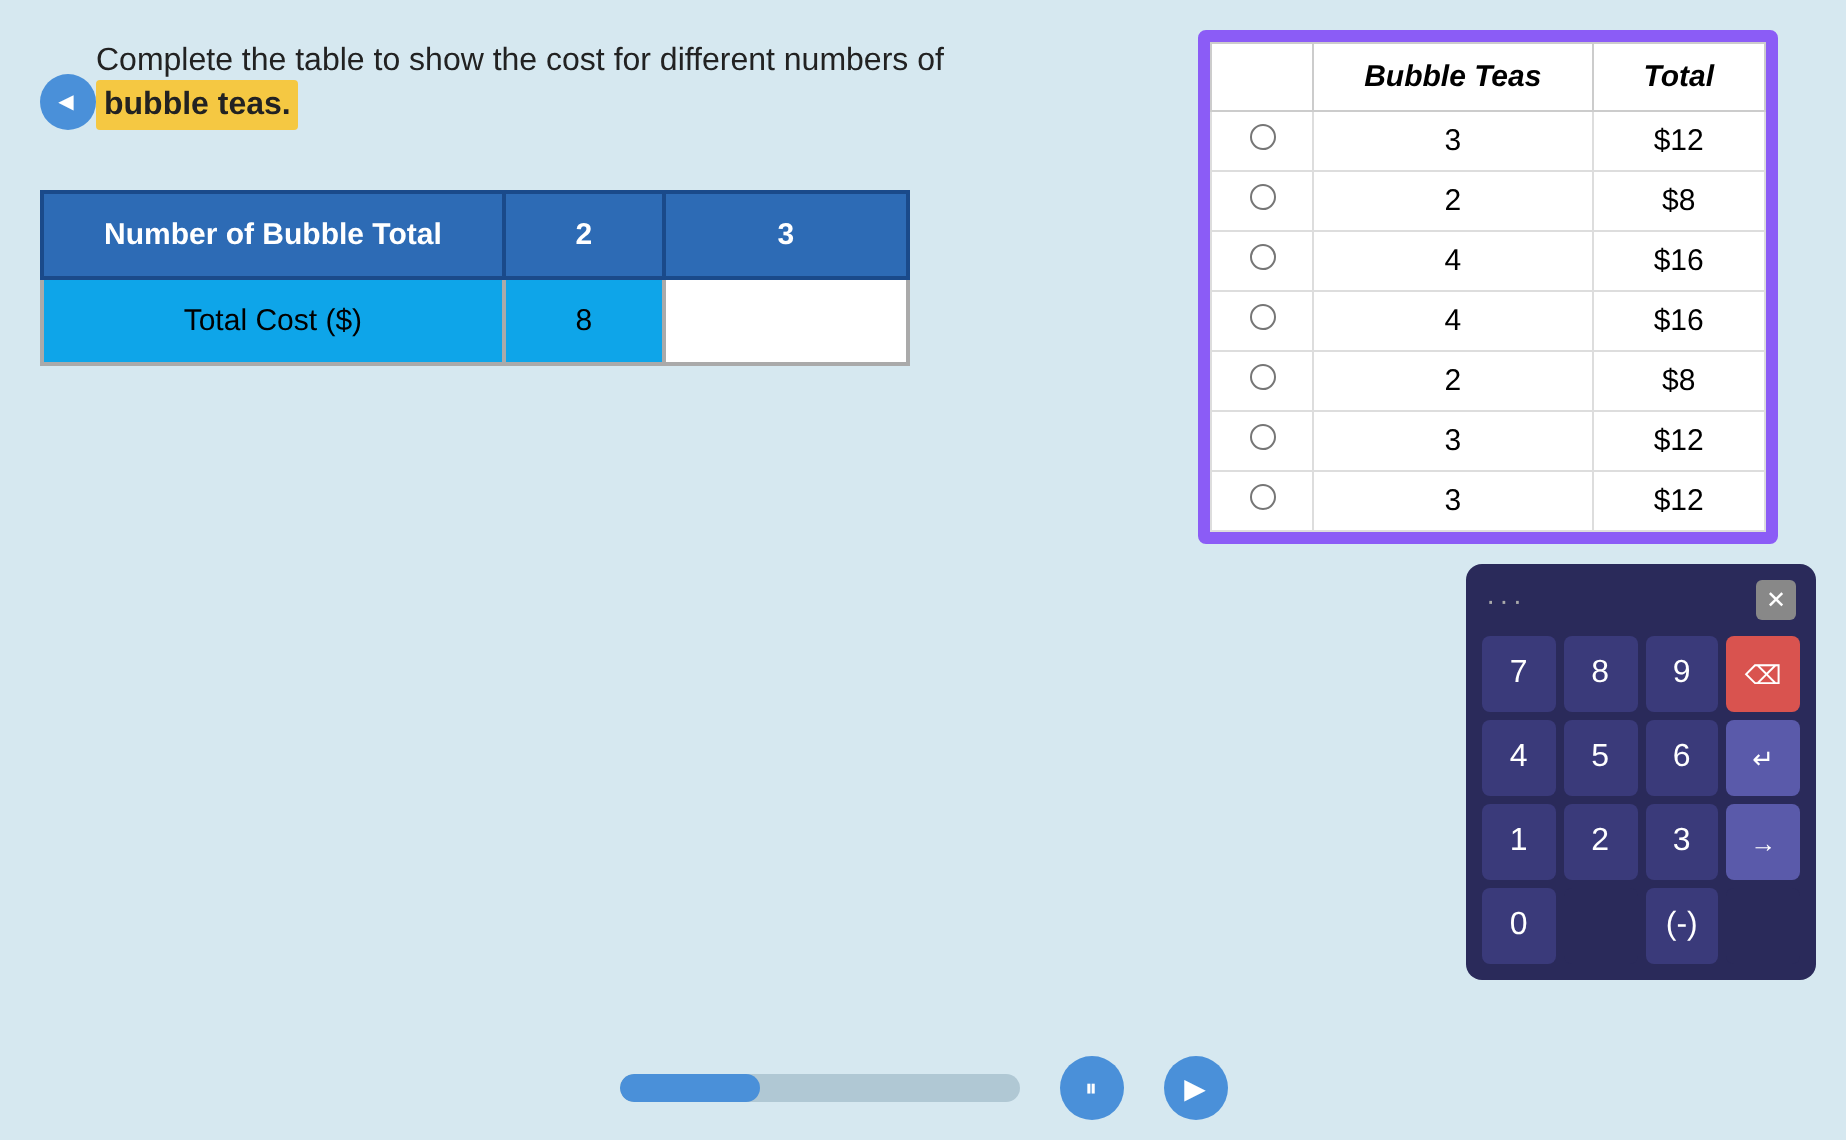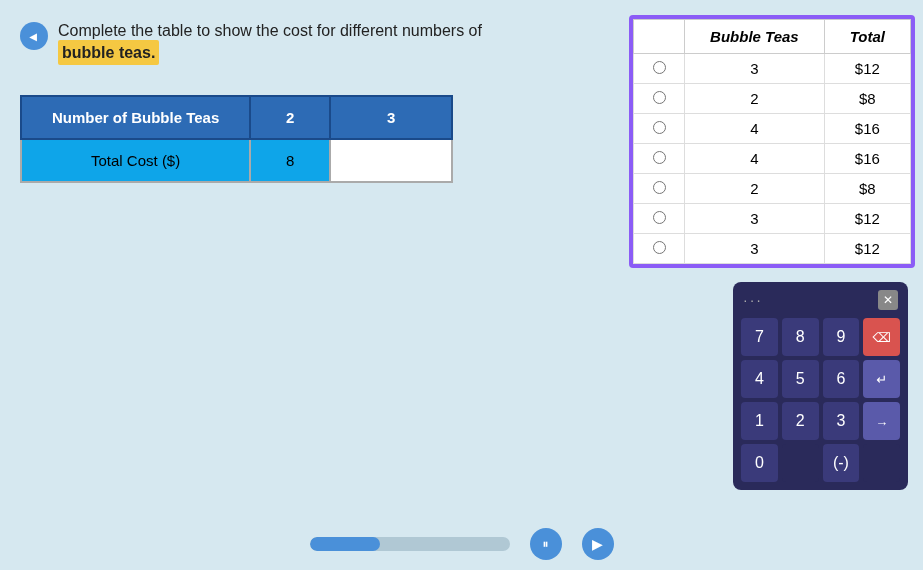--- a/index.html
+++ b/index.html
@@ -15,22 +15,21 @@
     
     .left-section {
       position: absolute;
       top: 20px;
       left: 20px;
       width: 620px;
     }
 
     .instruction {
       display: flex;
-      align-items: flex-start;
-      gap: 10px;
+      align-items: flex-end;
       margin-bottom: 30px;
     }
 
     .audio-icon {
       width: 28px;
       height: 28px;
       background: #4a90d9;
       border-radius: 50%;
       display: flex;
       align-items: center;
@@ -88,23 +87,23 @@
       font-size: 15px;
       text-align: center;
       width: 60px;
       background: transparent;
     }
 
     
     .right-table-container {
       position: absolute;
       top: 15px;
-      right: 8px;
+      right: 34px;
       background: white;
-      border: 4px solid #8b5cf6;
+      border: 6px solid #8b5cf6;
       border-radius: 4px;
     }
 
     .right-table {
       border-collapse: collapse;
     }
 
     .right-table th {
       font-style: italic;
       font-weight: bold;
@@ -271,21 +270,21 @@
     <div class="audio-icon"></div>
     <div class="instruction-text">
       <span>Complete the table to show the cost for different numbers of</span><br>
       <span class="highlight">bubble teas.</span>
     </div>
   </div>
 
   <table class="main-table">
     <thead>
       <tr>
-        <th>Number of Bubble Teas</th>
+        <th>Number of Bubble Total</th>
         <th>2</th>
         <th>3</th>
       </tr>
     </thead>
     <tbody>
       <tr>
         <td>Total Cost ($)</td>
         <td>8</td>
         <td class="input-cell">
           <input type="text" style="">

